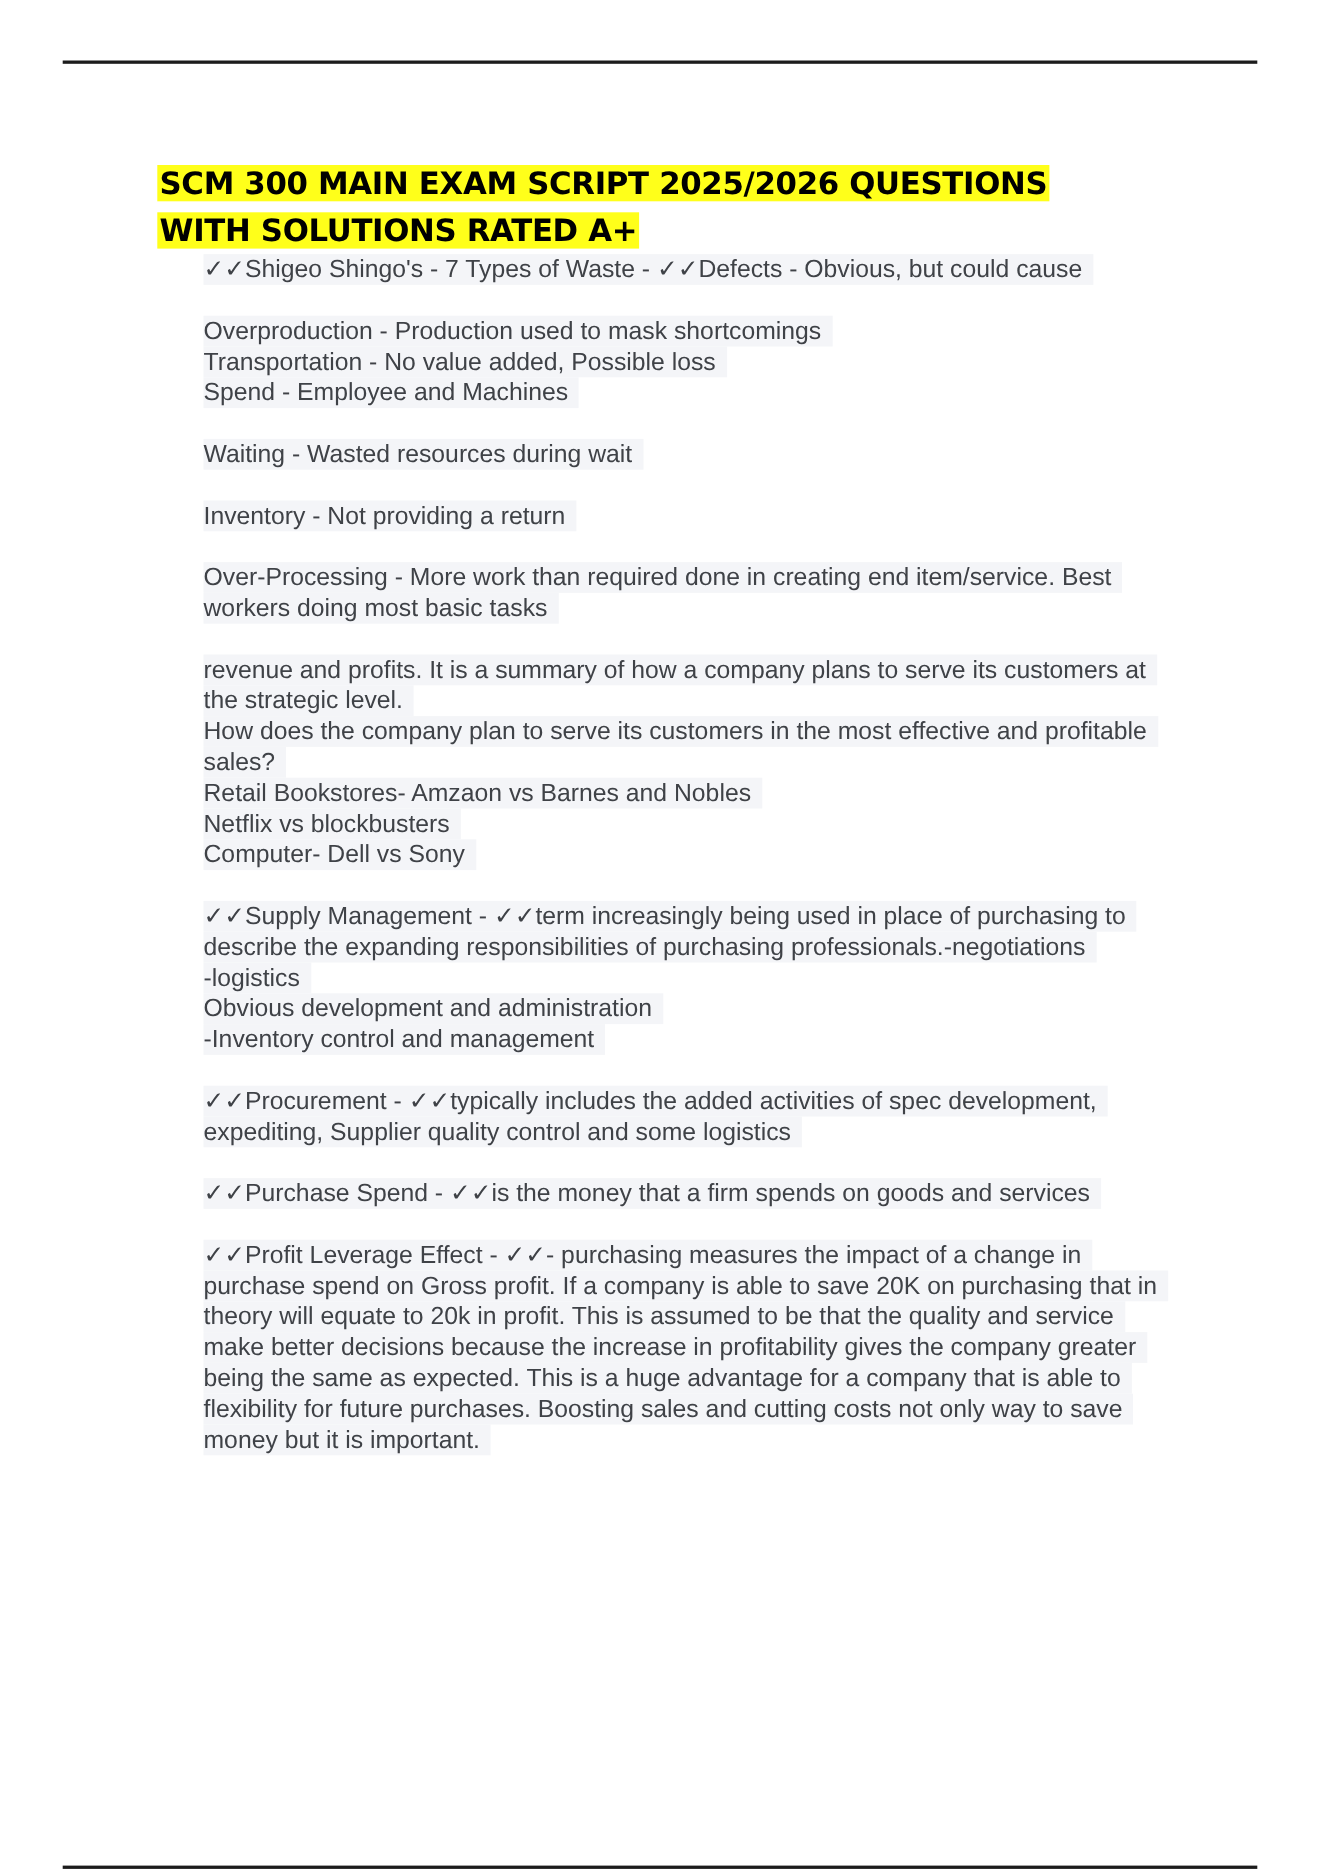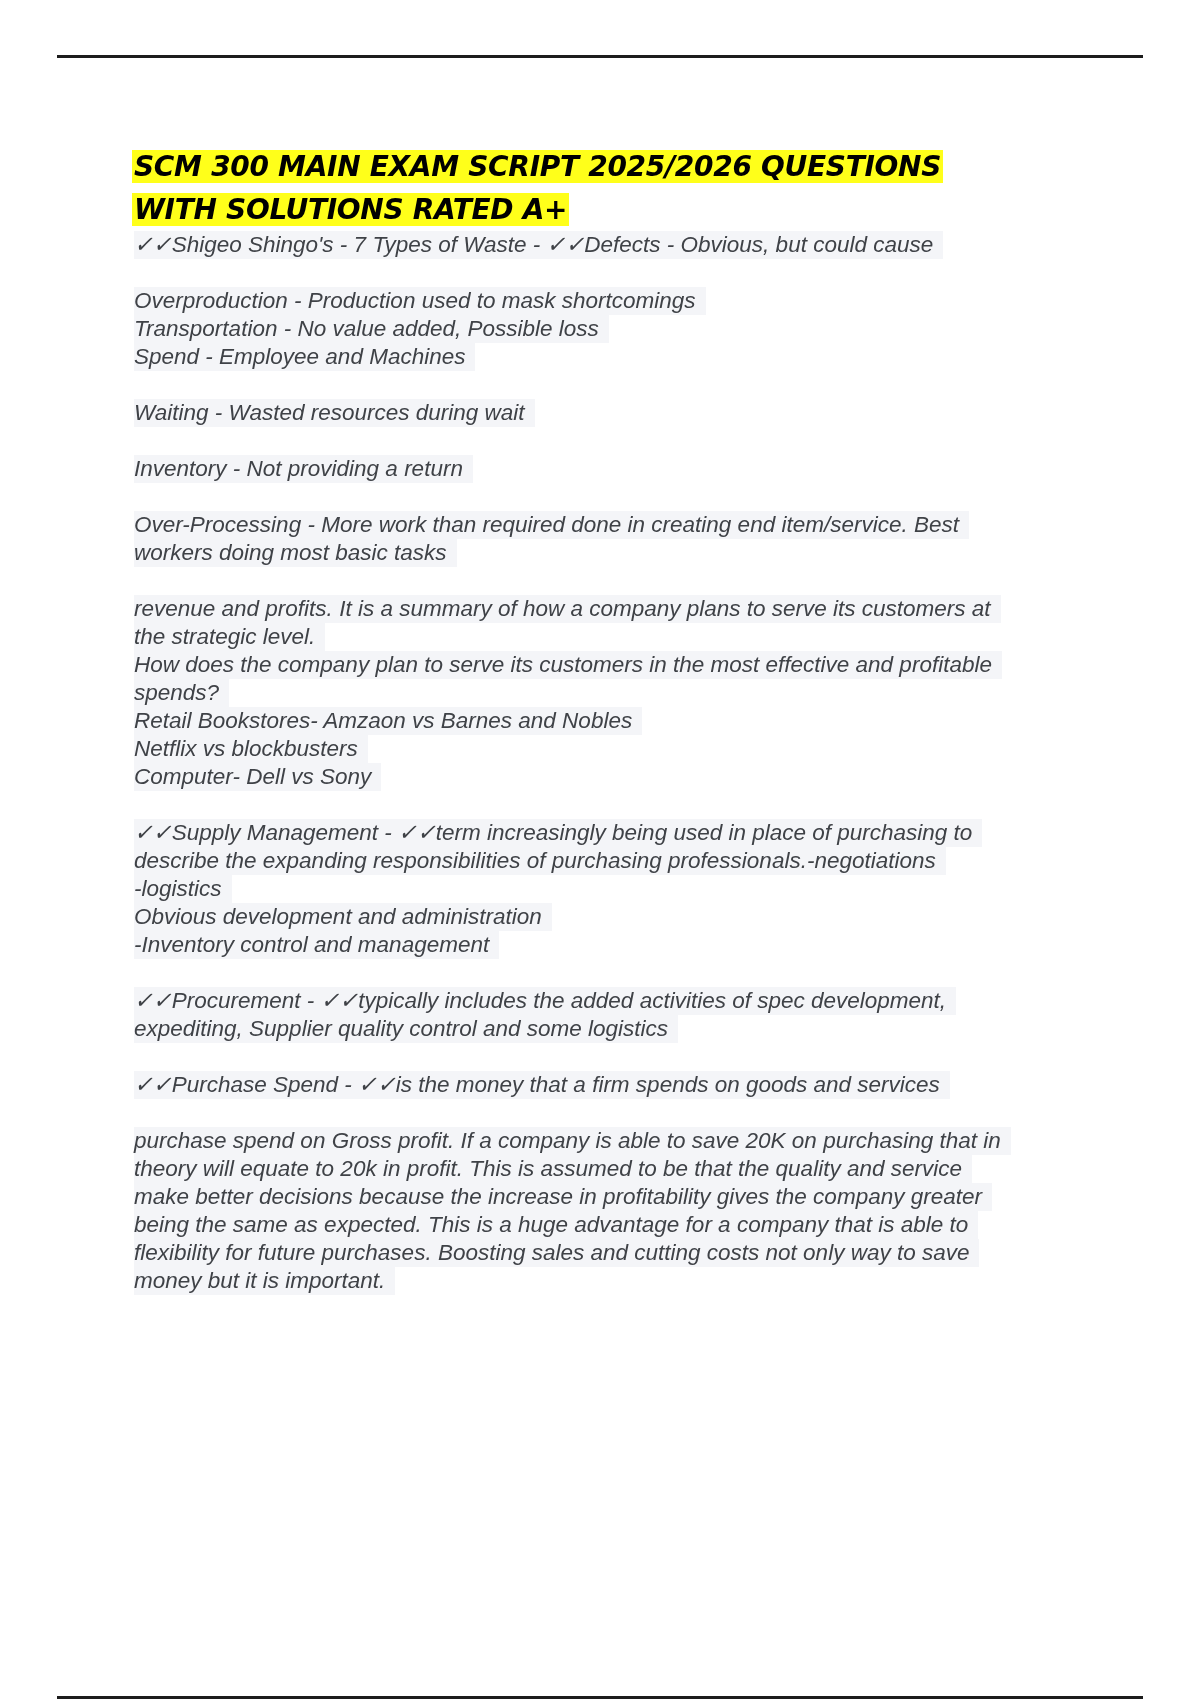--- a/index.html
+++ b/index.html
@@ -1,38 +1,38 @@
 <!DOCTYPE html>
 <html><head>
 <meta charset="utf-8">
 <style>
   html, body { margin: 0; padding: 0; background: #ffffff; }
   body { width: 1200px; height: 1700px; position: relative; overflow: hidden; }
   .rule { position: absolute; left: 57px; width: 1086px; height: 3px; background: #1c1c1c; }
   .rule.top { top: 55px; }
   .rule.bottom { top: 1696px; }
-  .content { position: absolute; left: 134px; top: 145px; width: 940px; font-style: italic; }
+  .content { position: absolute; left: 145px; top: 145px; width: 940px; }
   .title {
     font-family: "DejaVu Sans", sans-serif;
     font-weight: bold;
     font-size: 28px;
     line-height: 43px;
     color: #000;
     margin: 0 0 0 -2px;
     letter-spacing: -0.3px;
   }
   .title span { background: #ffff1a; padding: 0 2px; }
   .body-text {
     font-family: "Liberation Sans", sans-serif;
     font-size: 22.5px;
     line-height: 28px;
     color: #3f4247;
   }
   .block { margin: 0 0 28px 0; }
-  .line { display: block; white-space: nowrap; }
+  .line { display: block; white-space: nowrap; margin-left: 40px; }
   .shade { background: #f4f5f8; display: inline-block; padding-right: 10px; }
 </style>
 </head>
 <body>
 
 <div class="rule top"></div>
 
 <div class="content">
   <div class="title">
     <span>SCM 300 MAIN EXAM SCRIPT 2025/2026 QUESTIONS</span><br>
@@ -60,21 +60,21 @@
 
     <div class="block">
       <span class="line"><span class="shade">Over-Processing - More work than required done in creating end item/service. Best</span></span>
       <span class="line"><span class="shade">workers doing most basic tasks</span></span>
     </div>
 
     <div class="block">
       <span class="line"><span class="shade">revenue and profits. It is a summary of how a company plans to serve its customers at</span></span>
       <span class="line"><span class="shade">the strategic level.</span></span>
       <span class="line"><span class="shade">How does the company plan to serve its customers in the most effective and profitable</span></span>
-      <span class="line"><span class="shade">spends?</span></span>
+      <span class="line"><span class="shade">sales?</span></span>
       <span class="line"><span class="shade">Retail Bookstores- Amzaon vs Barnes and Nobles</span></span>
       <span class="line"><span class="shade">Netflix vs blockbusters</span></span>
       <span class="line"><span class="shade">Computer- Dell vs Sony</span></span>
     </div>
 
     <div class="block">
       <span class="line"><span class="shade">✓✓Supply Management - ✓✓term increasingly being used in place of purchasing to</span></span>
       <span class="line"><span class="shade">describe the expanding responsibilities of purchasing professionals.-negotiations</span></span>
       <span class="line"><span class="shade">-logistics</span></span>
       <span class="line"><span class="shade">Obvious development and administration</span></span>
@@ -84,20 +84,21 @@
     <div class="block">
       <span class="line"><span class="shade">✓✓Procurement - ✓✓typically includes the added activities of spec development,</span></span>
       <span class="line"><span class="shade">expediting, Supplier quality control and some logistics</span></span>
     </div>
 
     <div class="block">
       <span class="line"><span class="shade">✓✓Purchase Spend - ✓✓is the money that a firm spends on goods and services</span></span>
     </div>
 
     <div class="block">
+      <span class="line"><span class="shade">✓✓Profit Leverage Effect - ✓✓- purchasing measures the impact of a change in</span></span>
       <span class="line"><span class="shade">purchase spend on Gross profit. If a company is able to save 20K on purchasing that in</span></span>
       <span class="line"><span class="shade">theory will equate to 20k in profit. This is assumed to be that the quality and service</span></span>
       <span class="line"><span class="shade">make better decisions because the increase in profitability gives the company greater</span></span>
       <span class="line"><span class="shade">being the same as expected. This is a huge advantage for a company that is able to</span></span>
       <span class="line"><span class="shade">flexibility for future purchases. Boosting sales and cutting costs not only way to save</span></span>
       <span class="line"><span class="shade">money but it is important.</span></span>
     </div>
   </div>
 </div>
 

